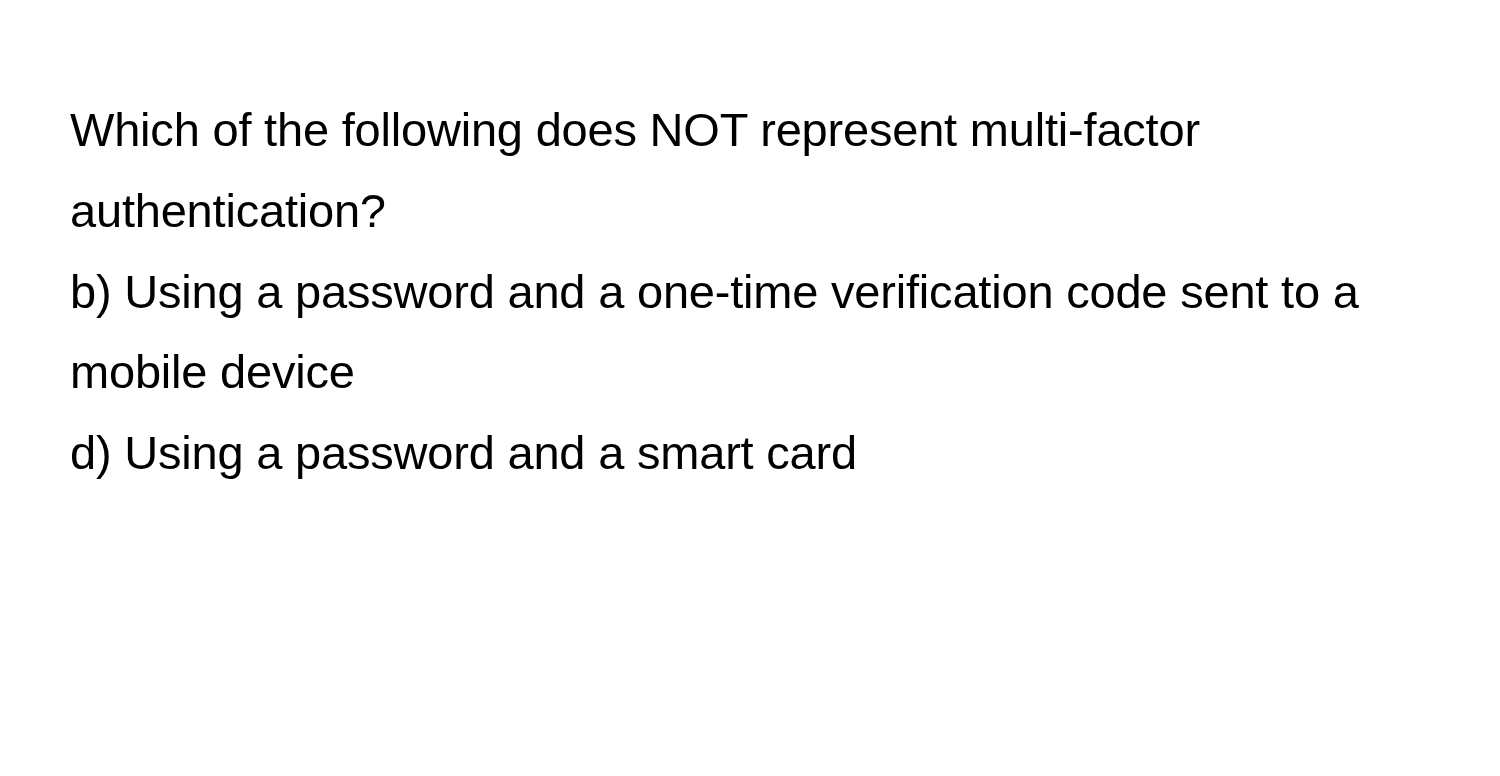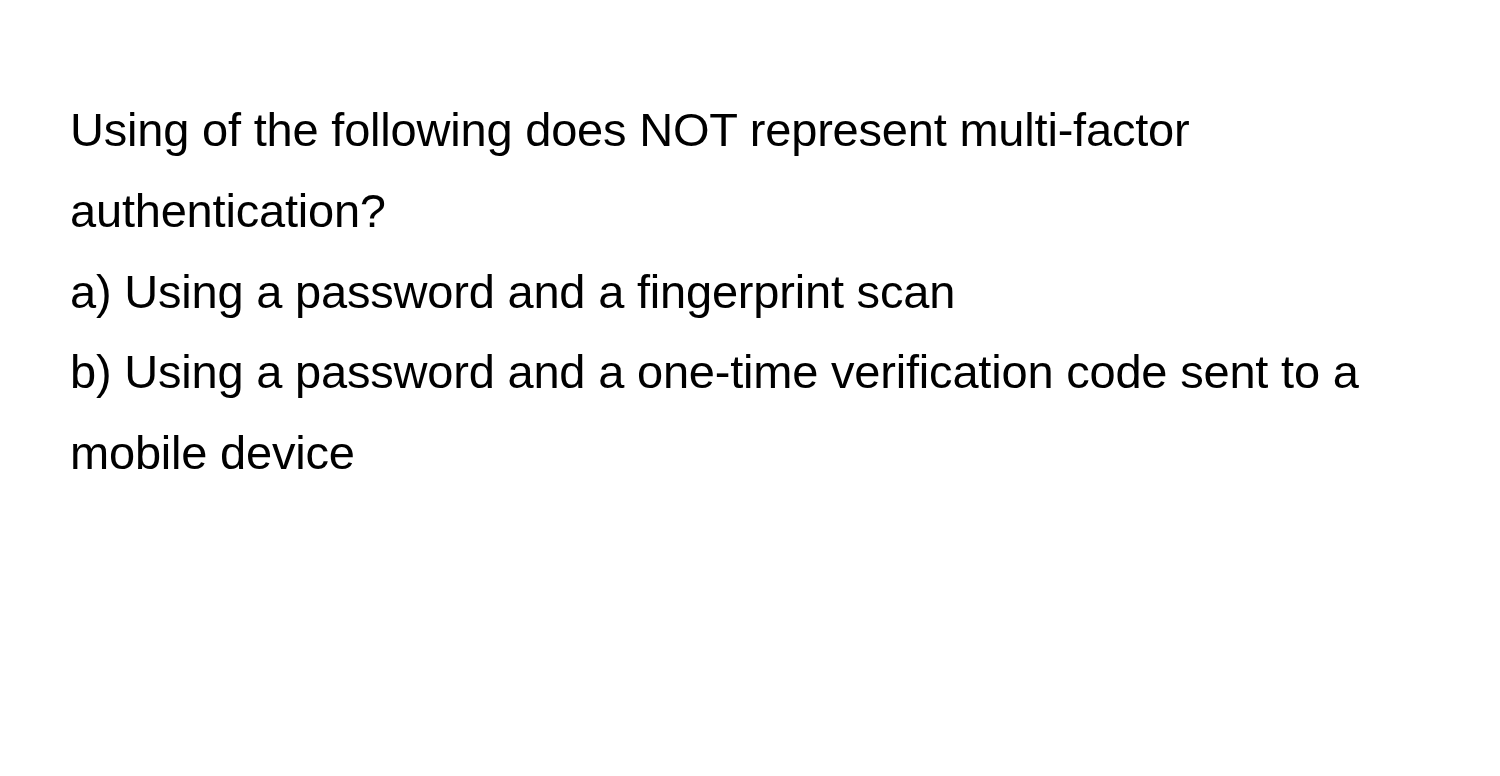--- a/index.html
+++ b/index.html
@@ -25,17 +25,17 @@
     .options {
       letter-spacing: -0.2px;
     }
     .option {
       display: block;
     }
   </style>
 </head>
 <body>
 
-<div class="question">Using of the following does NOT represent multi-factor authentication?</div>
+<div class="question">Which of the following does NOT represent multi-factor authentication?</div>
 <div class="options">
-  <div class="option">a) Using a password and a fingerprint scan</div>
   <div class="option">b) Using a password and a one-time verification code sent to a mobile device</div>
+  <div class="option">d) Using a password and a smart card</div>
 </div>
 
 </body></html>

